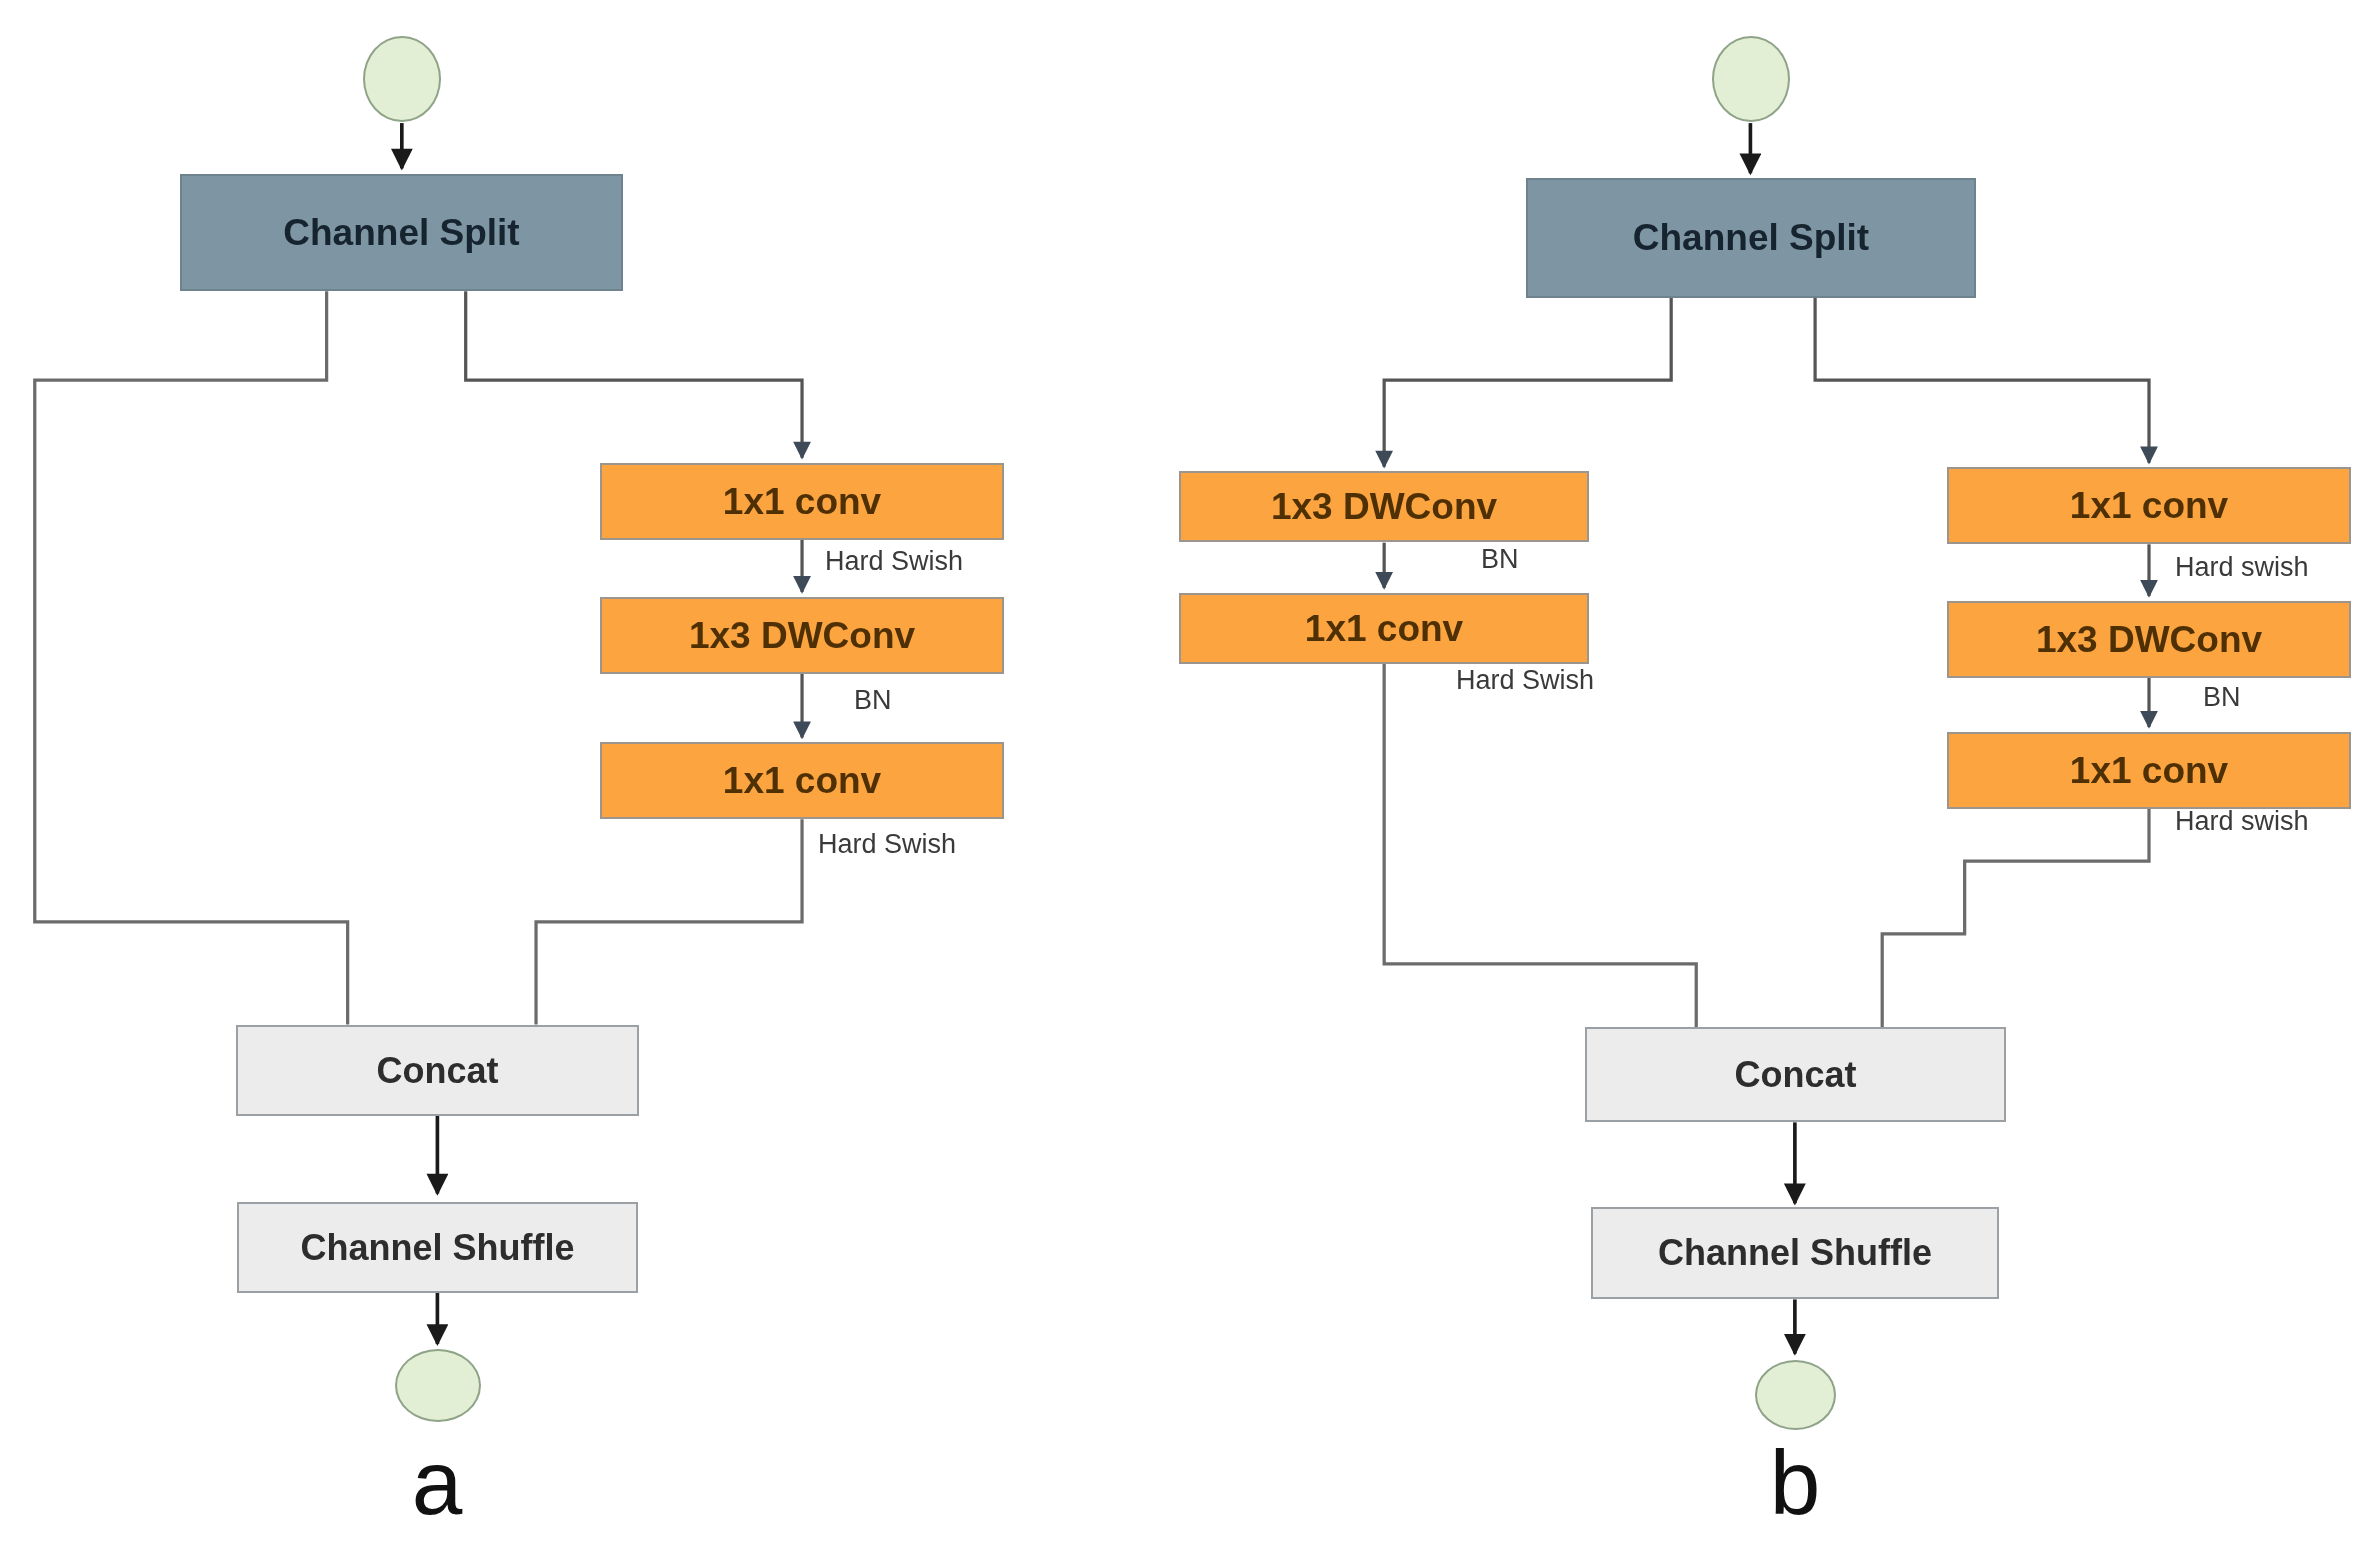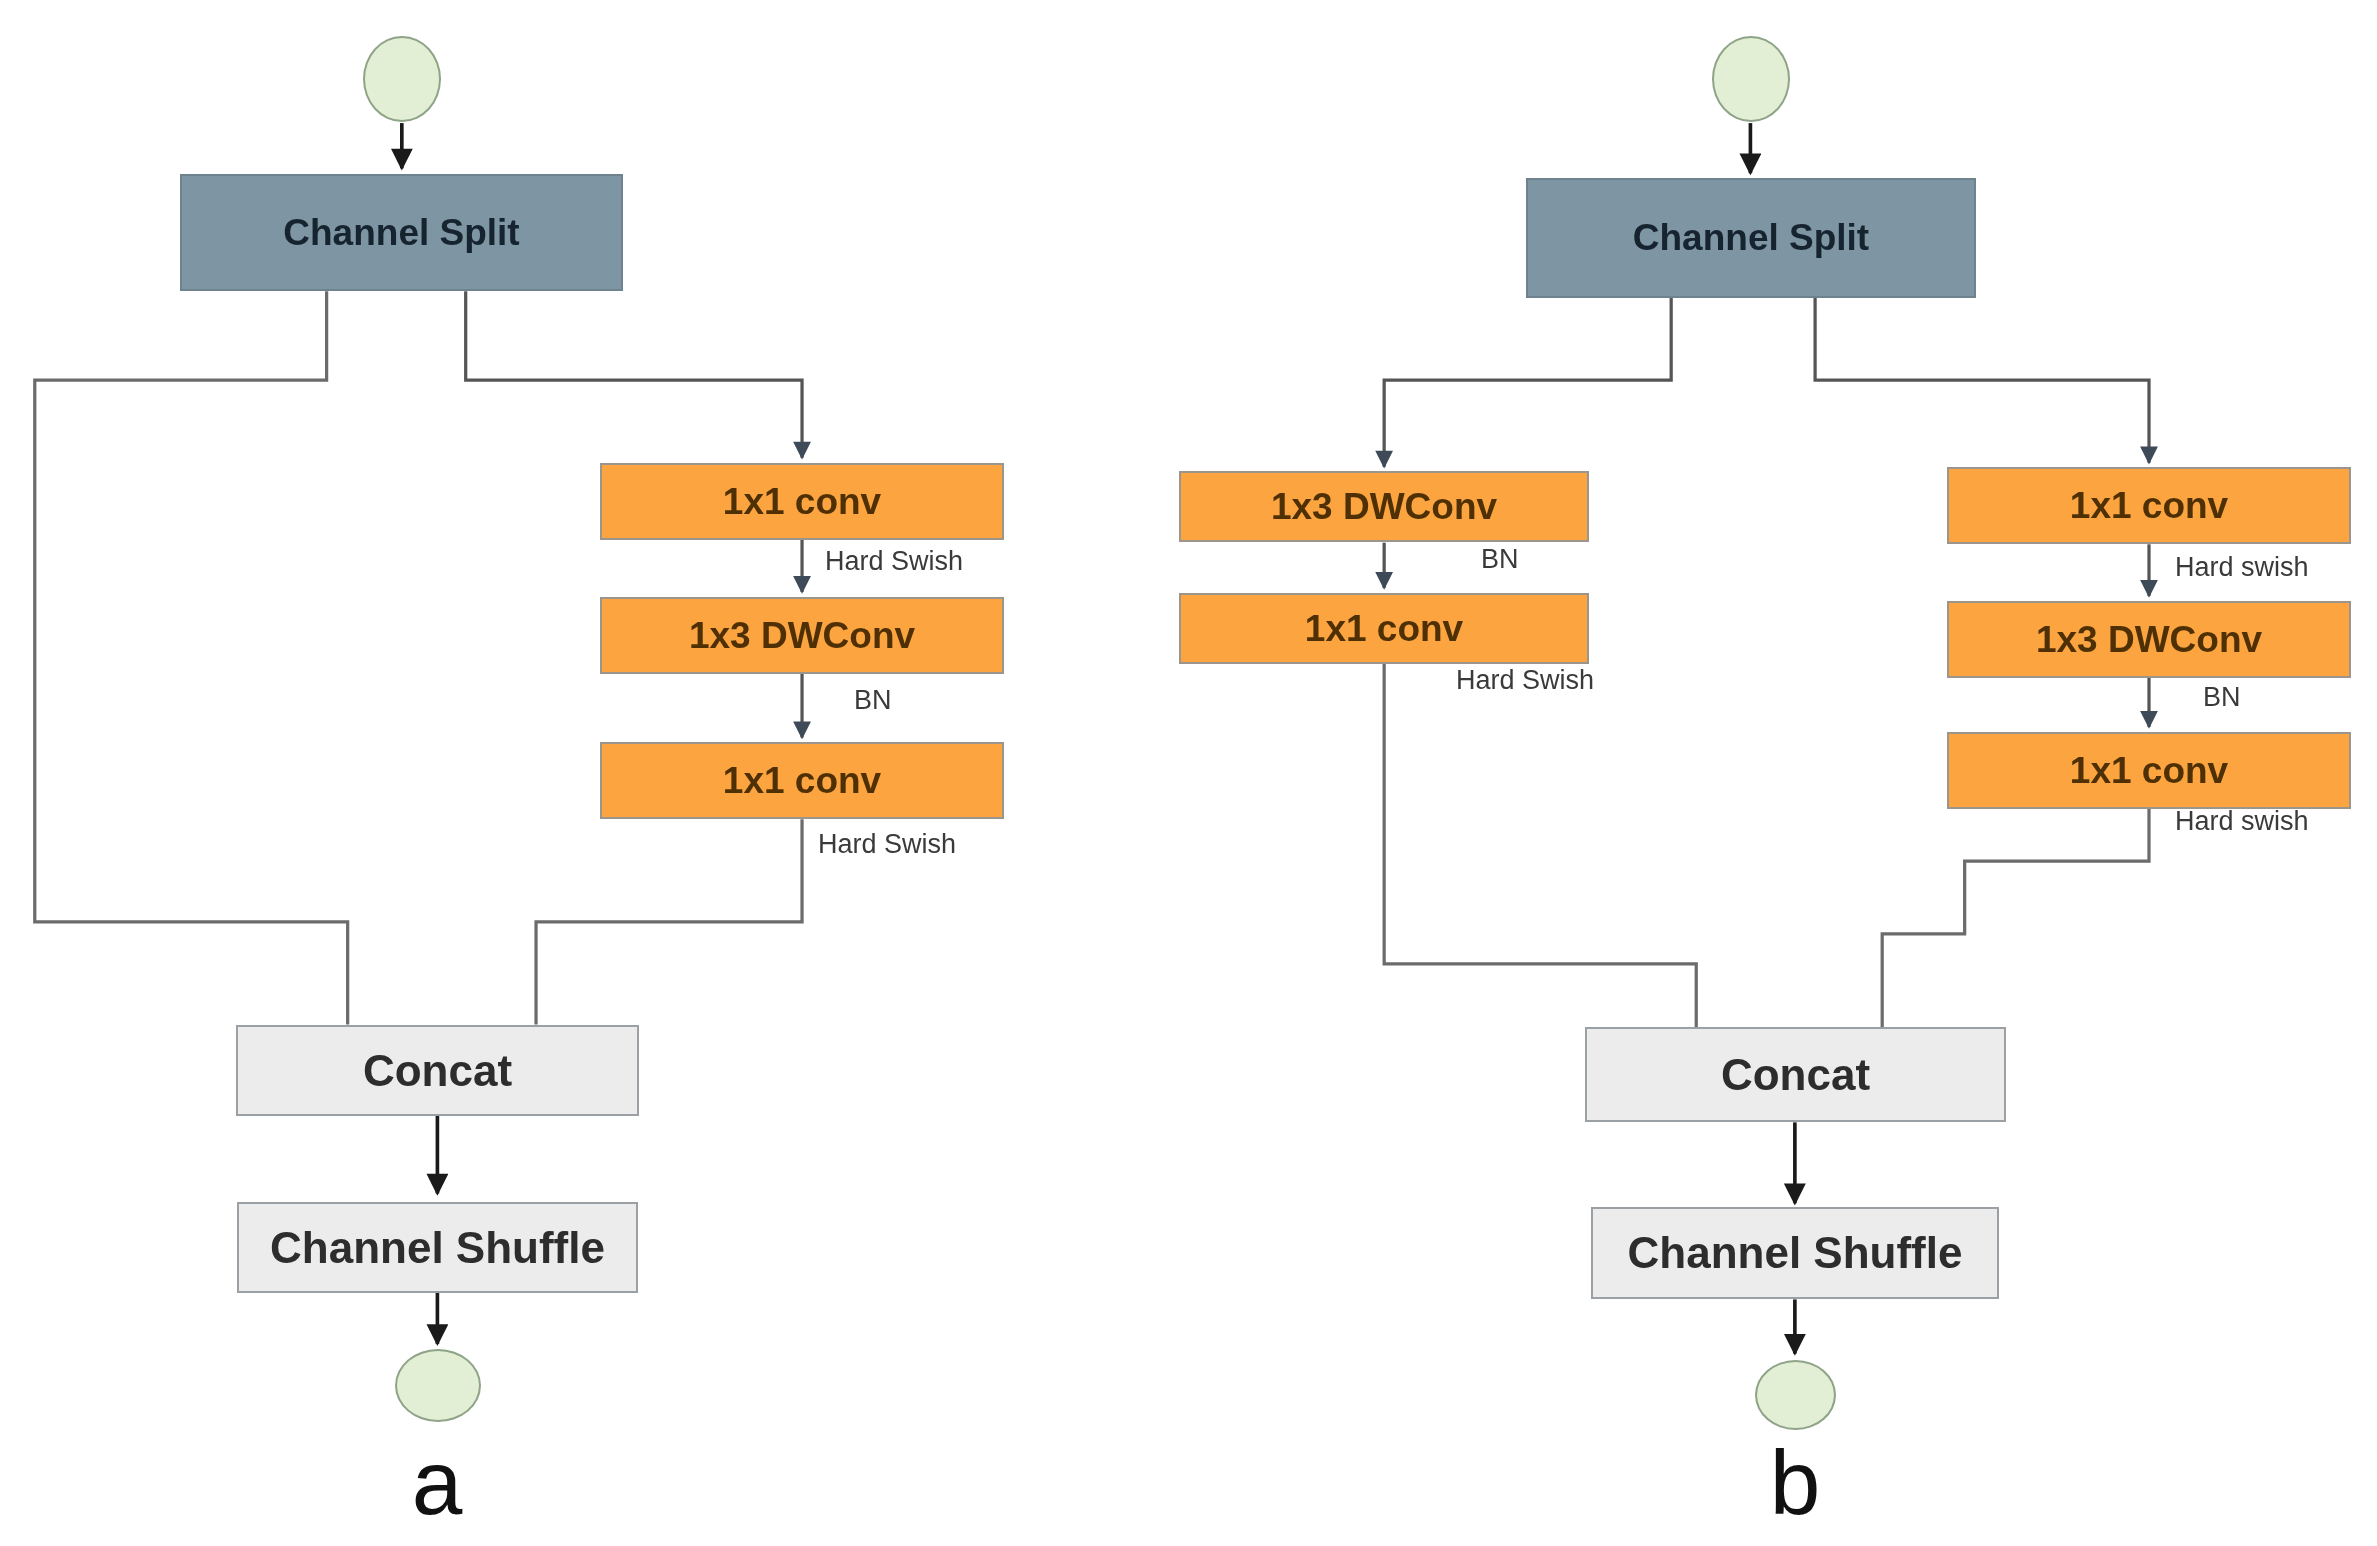--- a/index.html
+++ b/index.html
@@ -13,21 +13,21 @@
   html,body{background:var(--bg);}
   body{font-family:"Liberation Sans", sans-serif;}
   .canvas{position:relative; width:2377px; height:1547px; background:var(--bg); overflow:hidden;}
   .wires{position:absolute; left:0; top:0; width:2377px; height:1547px;}
   .node{position:absolute; display:flex; align-items:center; justify-content:center; text-align:center;}
   .split-box{background:var(--split-fill); border:2.4px solid var(--split-border);
     color:var(--split-text); font-weight:bold; font-size:37px;}
   .conv-box{background:var(--conv-fill); border:2.4px solid var(--conv-border);
     color:var(--conv-text); font-weight:bold; font-size:37px;text-align:right;}
   .gray-box{background:var(--gray-fill); border:2.4px solid var(--gray-border);
-    color:var(--gray-text); font-weight:bold; font-size:44px;}
+    color:var(--gray-text); font-weight:bold; font-size:36px;}
   .ellipse{background:var(--node-fill); border:2.4px solid var(--node-border); border-radius:50%;}
   .edge-label{position:absolute; font-size:27px; line-height:1.1; color:var(--edge-text); white-space:nowrap;}
   .caption{position:absolute; width:162px; text-align:center; font-size:91px; color:#111;}
 </style>
 </head>
 <body>
 
 <div class="canvas">
 
   <svg class="wires" viewBox="0 0 2940 1913" xmlns="http://www.w3.org/2000/svg">

